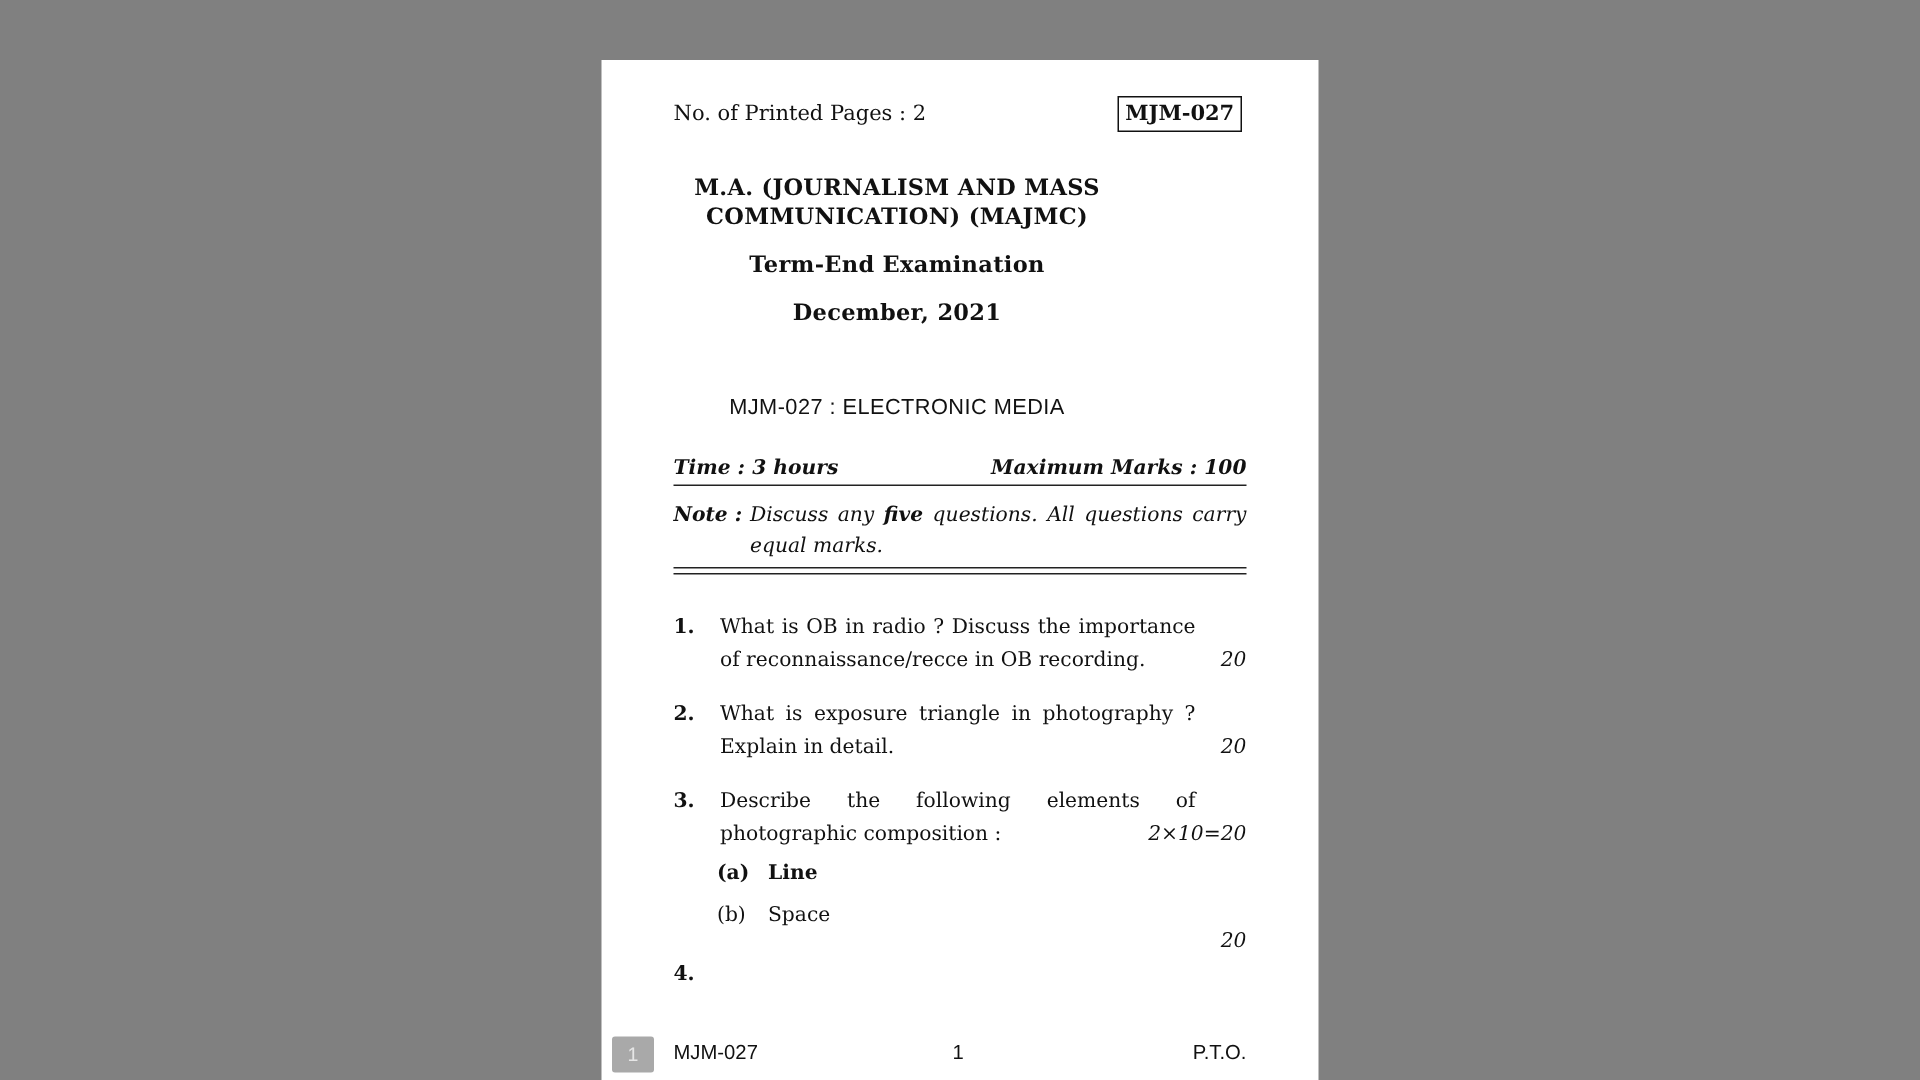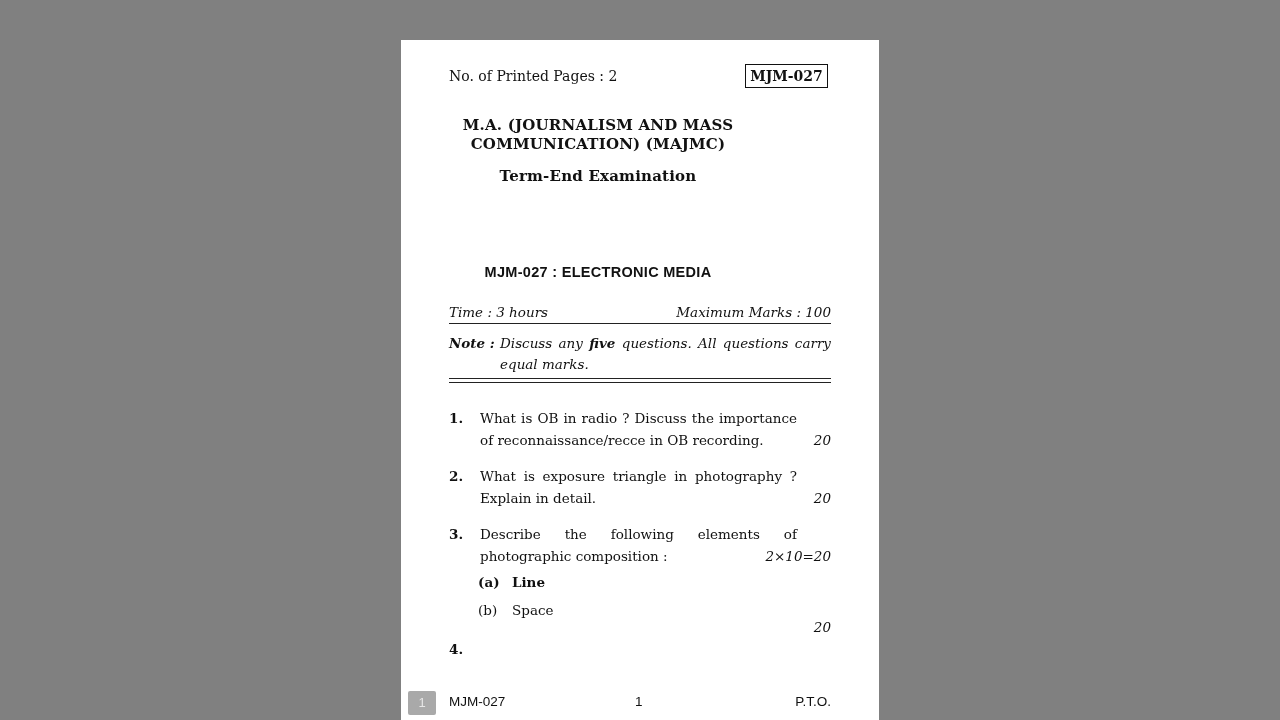--- a/index.html
+++ b/index.html
@@ -45,31 +45,32 @@
     }
     .center { left: 0; width: 394px; text-align: center; }
     .title-line {
       font-size: 15px;
       font-weight: bold;
       letter-spacing: 0.2px;
     }
     .subject {
       font-family: "Liberation Sans", "DejaVu Sans", sans-serif;
       font-size: 14.5px;
-      font-weight: bold;
+      font-weight: normal;
       letter-spacing: 0.3px;
     }
     .time-row {
       left: 48px; top: 264px; width: 382px;
       font-size: 13.5px;
       font-style: italic;
       border-bottom: 1.5px solid #222;
       padding-bottom: 3px;
       display: flex;
       justify-content: space-between;
+      font-weight: bold;
     }
     .note {
       left: 48px; top: 293px; width: 382px;
       font-size: 13.5px;
       font-style: italic;
       line-height: 21px;
       white-space: normal;
     }
     .note-label {
       font-weight: bold;
@@ -149,20 +150,21 @@
 
 <div class="viewer">
   <div class="page">
 
     <div class="abs printed-pages">No. of Printed Pages : 2</div>
     <div class="abs code-box">MJM-027</div>
 
     <div class="abs center title-line" style="top:76px;">M.A. (JOURNALISM AND MASS</div>
     <div class="abs center title-line" style="top:127px;">Term-End Examination</div>
     <div class="abs center title-line" style="top:95px;">COMMUNICATION) (MAJMC)</div>
+    <div class="abs center title-line" style="top:159px;">December, 2021</div>
 
     <div class="abs center subject" style="top:224px;">MJM-027 : ELECTRONIC MEDIA</div>
 
     <div class="abs time-row">
       <span>Time : 3 hours</span>
       <span>Maximum Marks : 100</span>
     </div>
 
     <div class="abs note">
       <span class="note-label">Note :</span>

